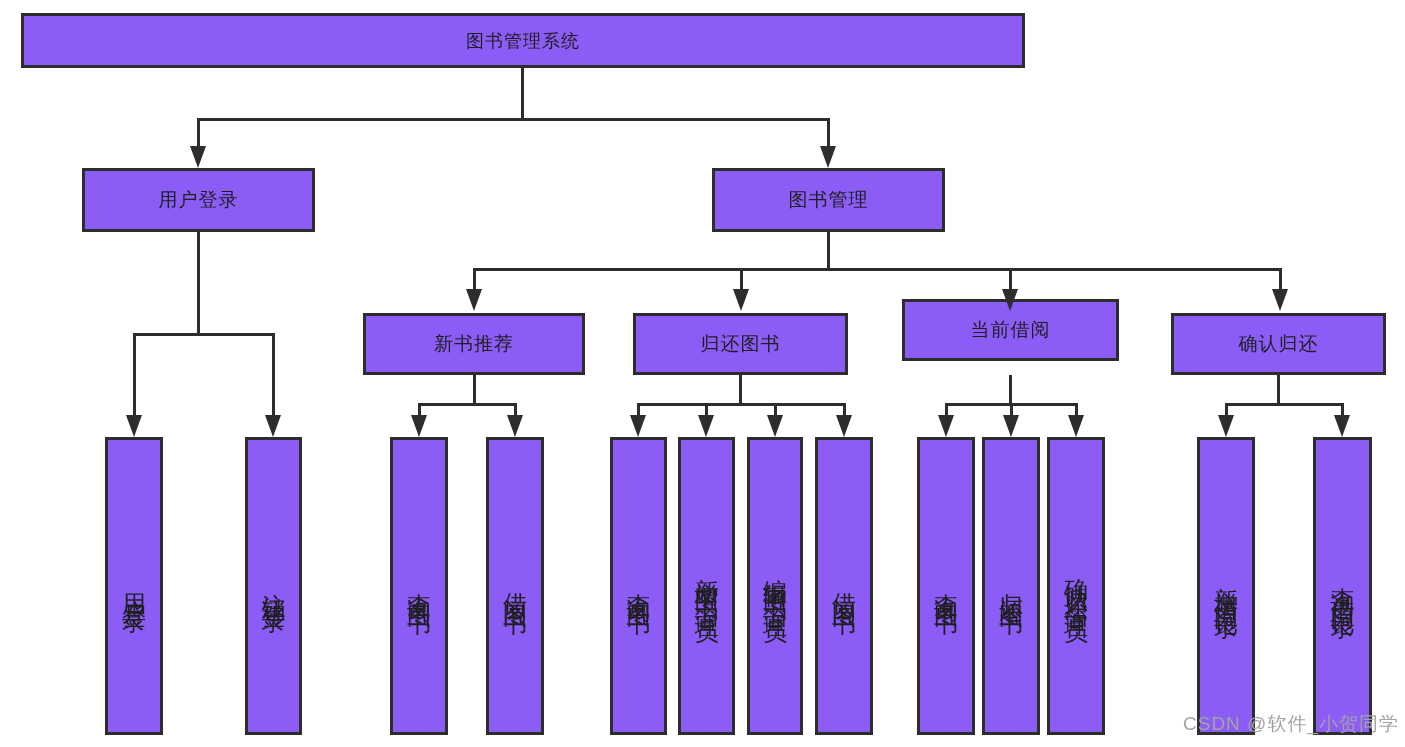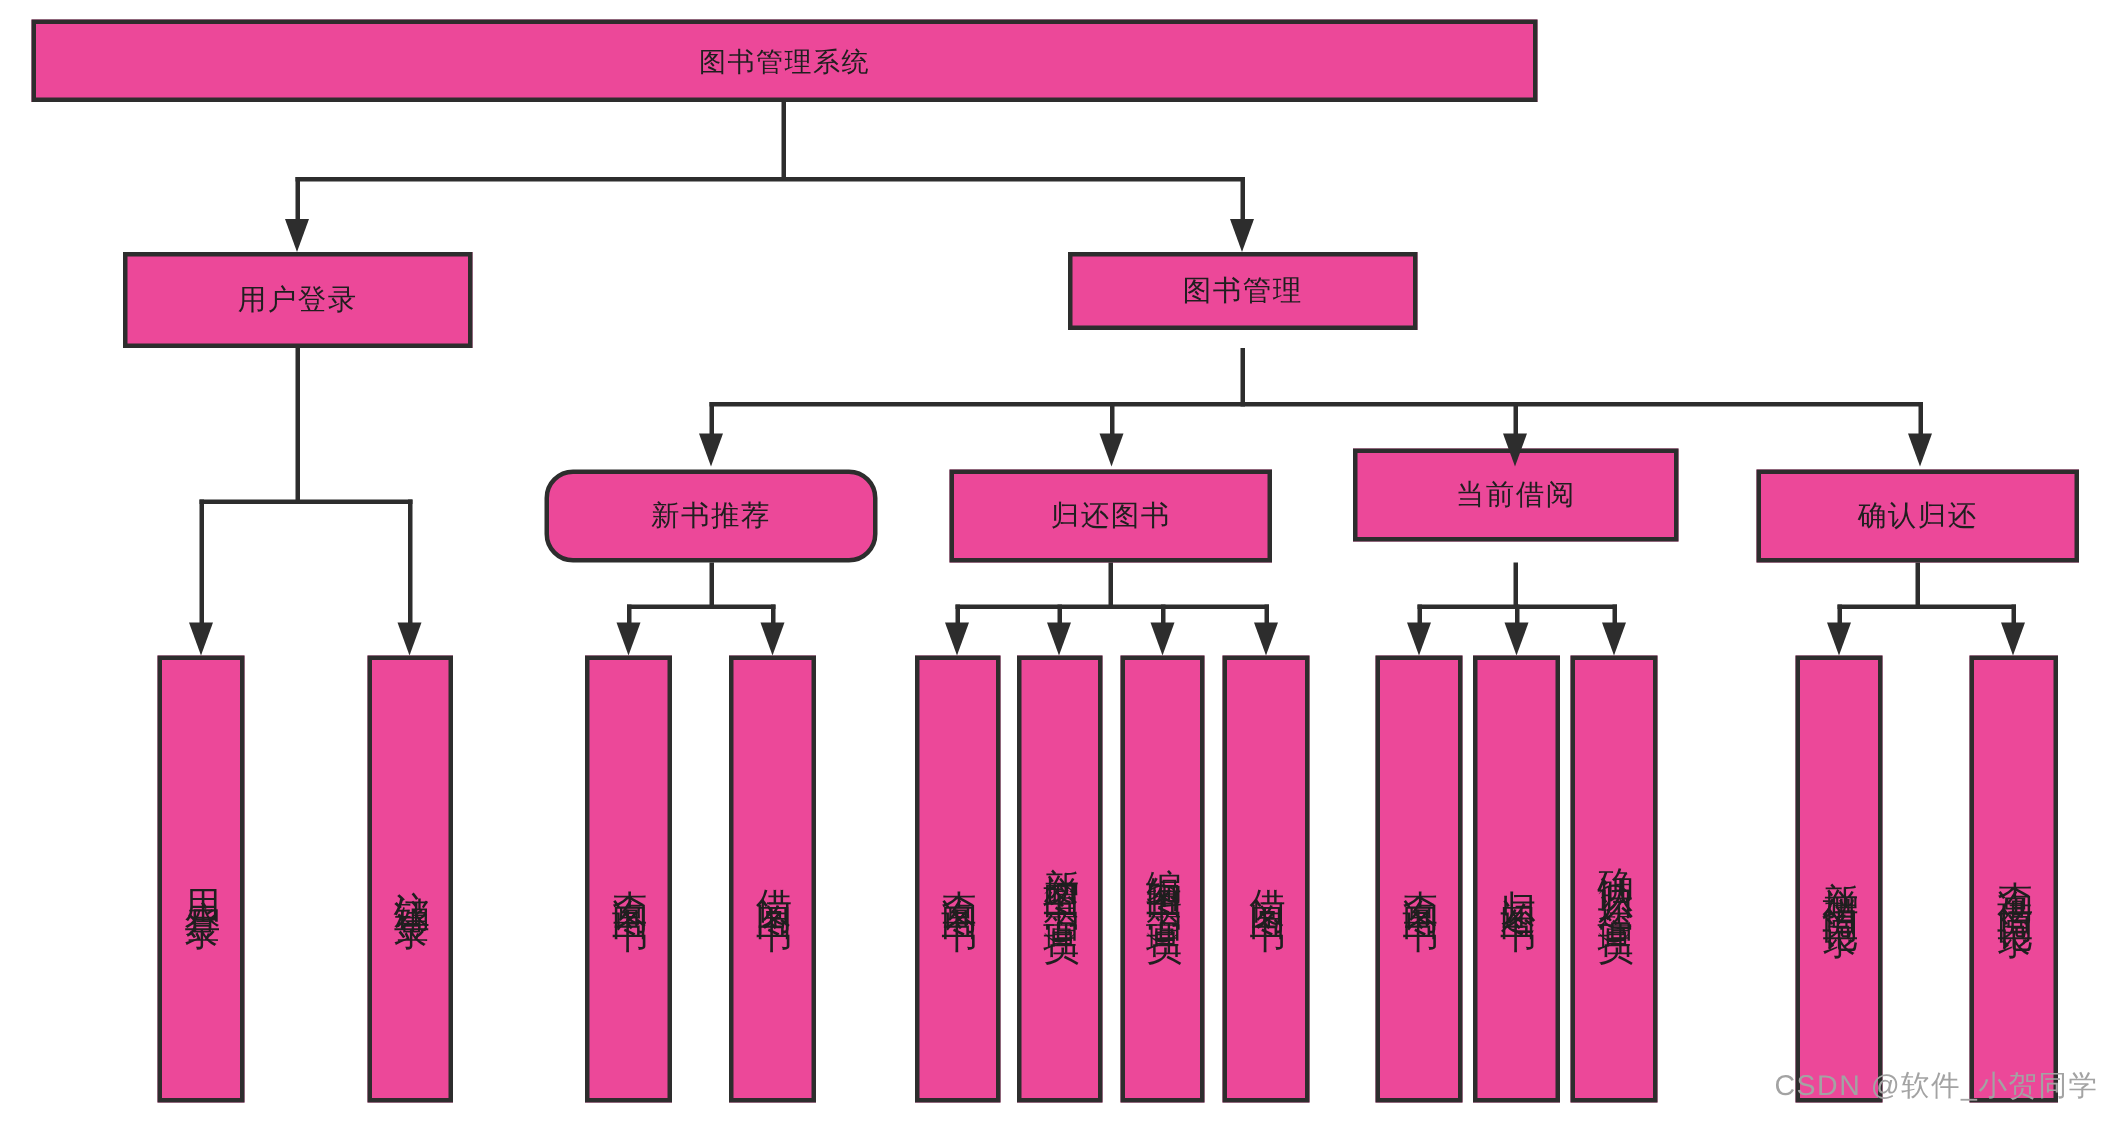--- a/index.html
+++ b/index.html
@@ -8,21 +8,21 @@
     --wm:#a3a3a3;
     --bg:#ffffff;
   }
   html,body{margin:0;padding:0;background:var(--bg);}
   .canvas{
     position:relative;width:1405px;height:747px;background:var(--bg);
     font-family:"Liberation Sans","DejaVu Sans",sans-serif;color:var(--text);
     overflow:hidden;
   }
   .box{
-    position:absolute;box-sizing:border-box;background:#ec4899;
+    position:absolute;box-sizing:border-box;background:#8b5cf6;
     border:3px solid var(--line);
     display:flex;align-items:center;justify-content:center;
   }
   .hlabel{font-size:19px;letter-spacing:1px;white-space:nowrap;}
   .root-label{font-size:18px;}
   .leaf{top:437px;height:298px;}
   .vtext{
     writing-mode:vertical-rl;text-orientation:mixed;
     font-size:24px;line-height:1;letter-spacing:6px;white-space:nowrap;
   }
@@ -44,25 +44,25 @@
 
 <div class="canvas">
 
   <div class="box" style="left:21px;top:13px;width:1004px;height:55px;">
     <span class="hlabel root-label">图书管理系统</span>
   </div>
 
   <div class="box" style="left:82px;top:168px;width:233px;height:64px;">
     <span class="hlabel">用户登录</span>
   </div>
-  <div class="box" style="left:712px;top:168px;width:233px;height:52px;">
+  <div class="box" style="left:712px;top:168px;width:233px;height:64px;">
     <span class="hlabel">图书管理</span>
   </div>
 
-  <div class="box" style="left:363px;top:313px;width:222px;height:62px;border-radius:19px;">
+  <div class="box" style="left:363px;top:313px;width:222px;height:62px;">
     <span class="hlabel">新书推荐</span>
   </div>
   <div class="box" style="left:633px;top:313px;width:215px;height:62px;">
     <span class="hlabel">归还图书</span>
   </div>
   <div class="box" style="left:902px;top:299px;width:217px;height:62px;">
     <span class="hlabel">当前借阅</span>
   </div>
   <div class="box" style="left:1171px;top:313px;width:215px;height:62px;">
     <span class="hlabel">确认归还</span>

